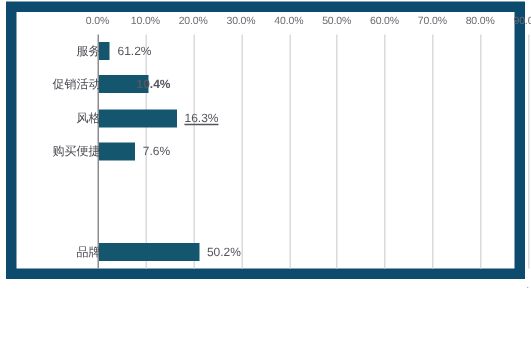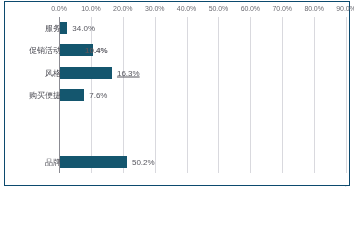--- a/index.html
+++ b/index.html
@@ -12,21 +12,21 @@
     height: 194px;
     font-family: "Liberation Sans", "DejaVu Sans", sans-serif;
     overflow: hidden;
   }
   #chart-frame {
     position: absolute;
     left: 4px;
     top: 1px;
     width: 346px;
     height: 185px;
-    border: 1px solid #0c4a6e;
+    border: 7px solid #0c4a6e;
     background: #ffffff;
     box-sizing: border-box;
   }
   #plot-wrap {
     position: absolute;
     left: 0;
     top: 0;
     width: 346px;
     height: 185px;
   }
@@ -136,21 +136,21 @@
         <div class="gridline" style="left: 213.444px; background: rgb(217, 217, 222);"></div>
         <div class="gridline" style="left: 245.333px; background: rgb(217, 217, 222);"></div>
         <div class="gridline" style="left: 277.222px; background: rgb(217, 217, 222);"></div>
         <div class="gridline" style="left: 309.111px; background: rgb(217, 217, 222);"></div>
         <div class="gridline" style="left: 341px; background: rgb(217, 217, 222);"></div>
       </div>
     <div id="rows">
         <div class="row" style="top: 0px; height: 22.2857px;">
           <div class="cat-label">服务</div>
           <div class="bar" style="left: 55px; width: 7.33444px; background: rgb(20, 86, 110);"></div>
-          <div class="bar-value" style="left: 67.3344px; color: rgb(85, 85, 93);">34.0%</div>
+          <div class="bar-value" style="left: 67.3344px; color: rgb(85, 85, 93);">61.2%</div>
         </div>
         <div class="row" style="top: 22.2857px; height: 22.2857px;">
           <div class="cat-label">促销活动</div>
           <div class="bar" style="left: 55px; width: 33.1644px; background: rgb(20, 86, 110);"></div>
           <div class="bar-value" style="left: 80px; color: rgb(85, 85, 93); font-weight: bold;">10.4%</div>
         </div>
         <div class="row" style="top: 44.5714px; height: 22.2857px;">
           <div class="cat-label">风格</div>
           <div class="bar" style="left: 55px; width: 51.9789px; background: rgb(20, 86, 110);"></div>
           <div class="bar-value" style="left: 111.979px; color: rgb(85, 85, 93); text-decoration: underline;">16.3%</div>

